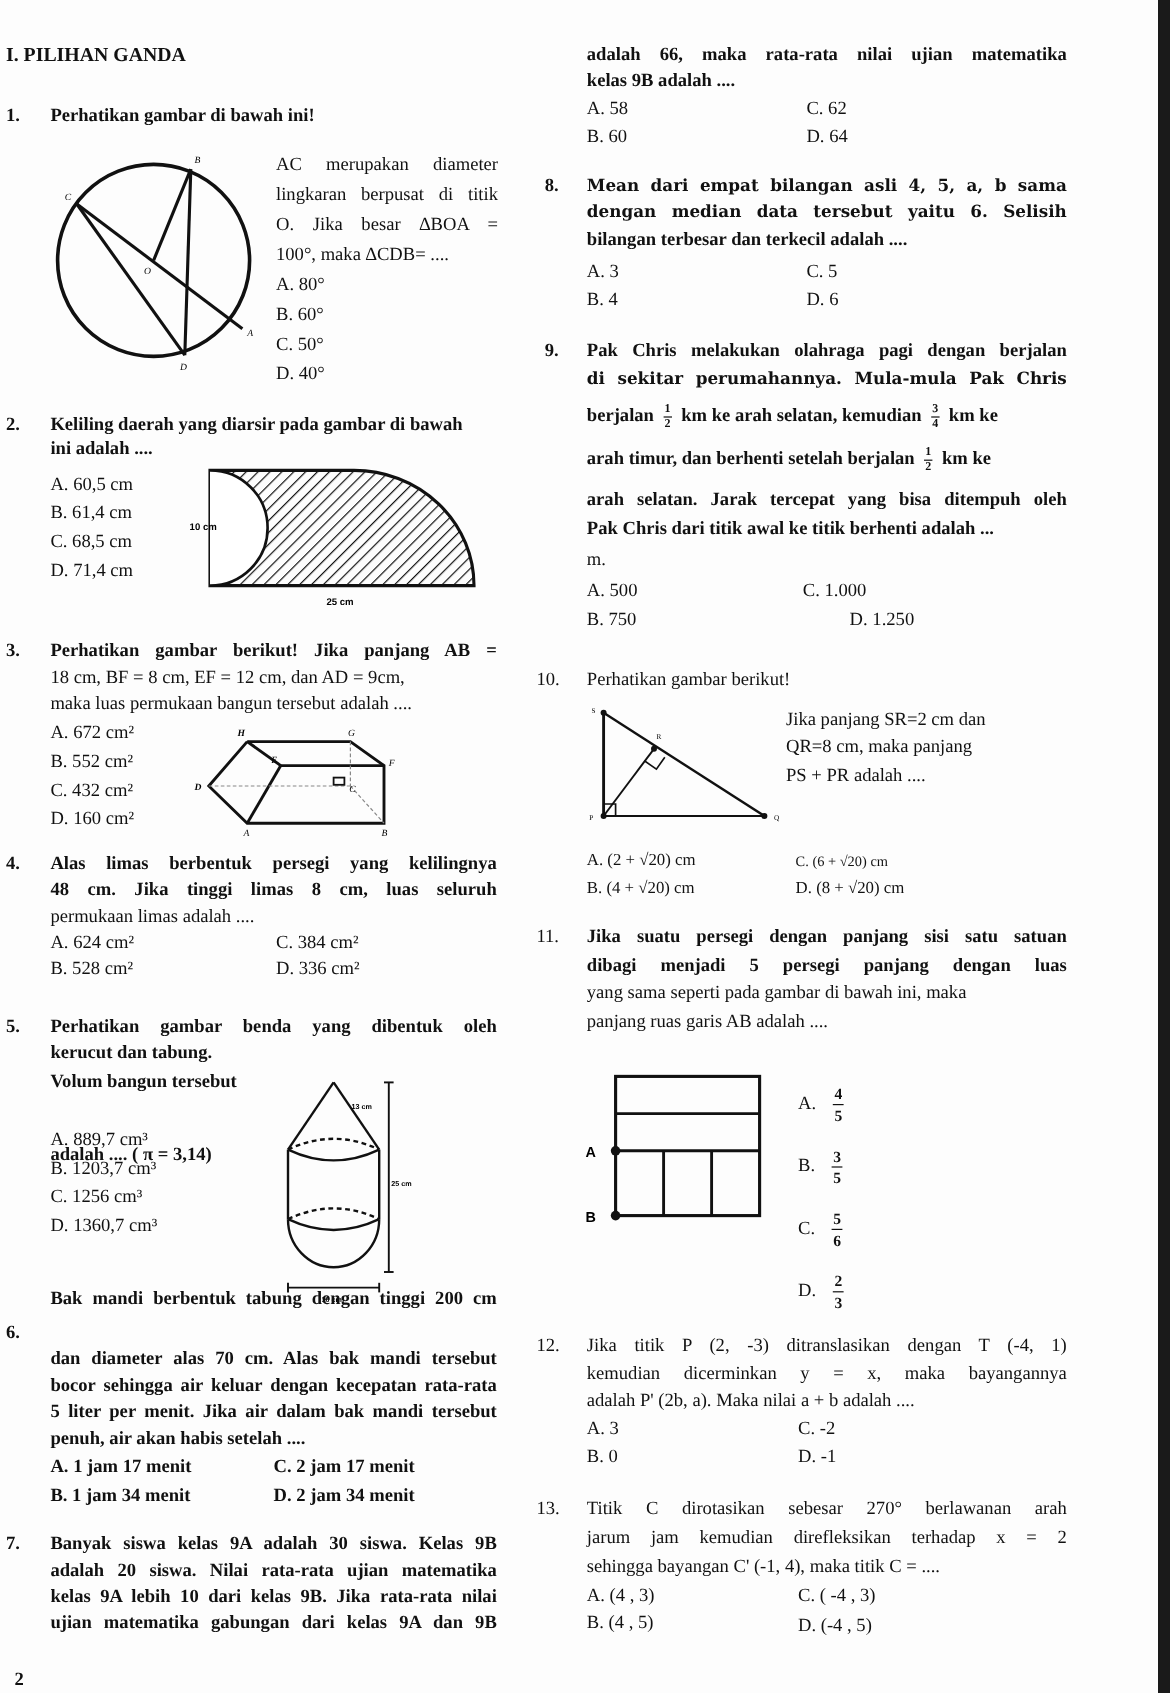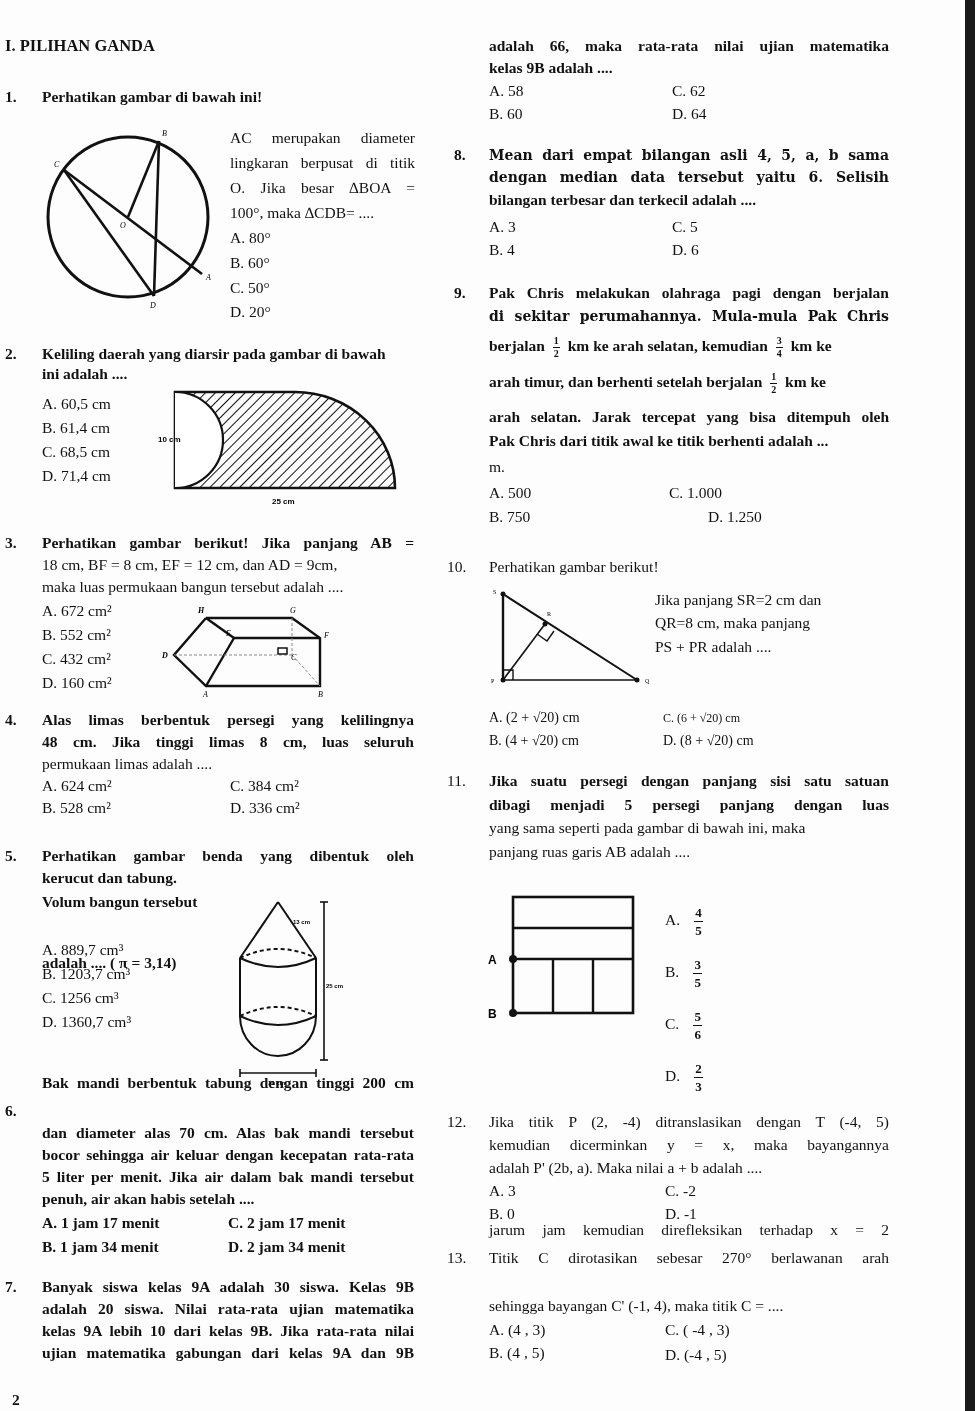--- a/index.html
+++ b/index.html
@@ -36,21 +36,21 @@
     <text x="166" y="150" font-size="8" font-style="italic">A</text>
     <text x="110" y="178" font-size="8" font-style="italic">D</text>
   </svg>
   <div class="just" style="left:230px;top:128px;width:185px;">AC merupakan diameter</div>
   <div class="just" style="left:230px;top:153px;width:185px;">lingkaran berpusat di titik</div>
   <div class="just" style="left:230px;top:178px;width:185px;">O. Jika besar ∆BOA =</div>
   <div class="line" style="left:230px;top:203px;">100°, maka ∆CDB= ....</div>
   <div class="line" style="left:230px;top:228px;">A.  80°</div>
   <div class="line" style="left:230px;top:253px;">B.  60°</div>
   <div class="line" style="left:230px;top:278px;">C.  50°</div>
-  <div class="line" style="left:230px;top:302px;">D.  20°</div>
+  <div class="line" style="left:230px;top:302px;">D.  40°</div>
 </div>
 
 <div>
   <div class="line b" style="left:5px;top:344px;">2.</div>
   <div class="line b" style="left:42px;top:344px;">Keliling daerah yang diarsir pada gambar di bawah</div>
   <div class="line b" style="left:42px;top:364px;">ini adalah ....</div>
   <div class="line" style="left:42px;top:394px;">A.  60,5 cm</div>
   <div class="line" style="left:42px;top:418px;">B.  61,4 cm</div>
   <div class="line" style="left:42px;top:442px;">C.  68,5 cm</div>
   <div class="line" style="left:42px;top:466px;">D.  71,4 cm</div>
@@ -262,33 +262,33 @@
   <div class="line" style="left:665px;top:1004px;line-height:40px;">
     <span>C.</span><span class="bigfrac"><span>5</span><span class="bar" style="display:block"></span><span style="display:block">6</span></span>
   </div>
   <div class="line" style="left:665px;top:1056px;line-height:40px;">
     <span>D.</span><span class="bigfrac"><span>2</span><span class="bar" style="display:block"></span><span style="display:block">3</span></span>
   </div>
 </div>
 
 <div>
   <div class="line" style="left:447px;top:1112px;">12.</div>
-  <div class="just" style="left:489px;top:1112px;width:400px;">Jika titik P (2, -4) ditranslasikan dengan T (-4, 5)</div>
+  <div class="just" style="left:489px;top:1112px;width:400px;">Jika titik P (2, -3) ditranslasikan dengan T (-4, 1)</div>
   <div class="just" style="left:489px;top:1135px;width:400px;">kemudian dicerminkan y = x, maka bayangannya</div>
   <div class="line" style="left:489px;top:1158px;">adalah P' (2b, a). Maka nilai a + b adalah ....</div>
   <div class="line" style="left:489px;top:1181px;">A.  3</div>
   <div class="line" style="left:489px;top:1204px;">B.  0</div>
   <div class="line" style="left:665px;top:1181px;">C.  -2</div>
   <div class="line" style="left:665px;top:1204px;">D.  -1</div>
 </div>
 
 <div>
   <div class="line" style="left:447px;top:1248px;">13.</div>
   <div class="just" style="left:489px;top:1248px;width:400px;">Titik C dirotasikan sebesar 270° berlawanan arah</div>
-  <div class="just" style="left:489px;top:1220px;width:400px;">jarum jam kemudian direfleksikan terhadap x = 2</div>
+  <div class="just" style="left:489px;top:1272px;width:400px;">jarum jam kemudian direfleksikan terhadap x = 2</div>
   <div class="line" style="left:489px;top:1296px;">sehingga bayangan C' (-1, 4), maka titik C = ....</div>
   <div class="line" style="left:489px;top:1320px;">A.  (4 , 3)</div>
   <div class="line" style="left:489px;top:1343px;">B.  (4 , 5)</div>
   <div class="line" style="left:665px;top:1320px;">C.  ( -4 , 3)</div>
   <div class="line" style="left:665px;top:1345px;">D.  (-4 , 5)</div>
 </div>
 
 <div class="edge"></div>
 
 </body></html>

